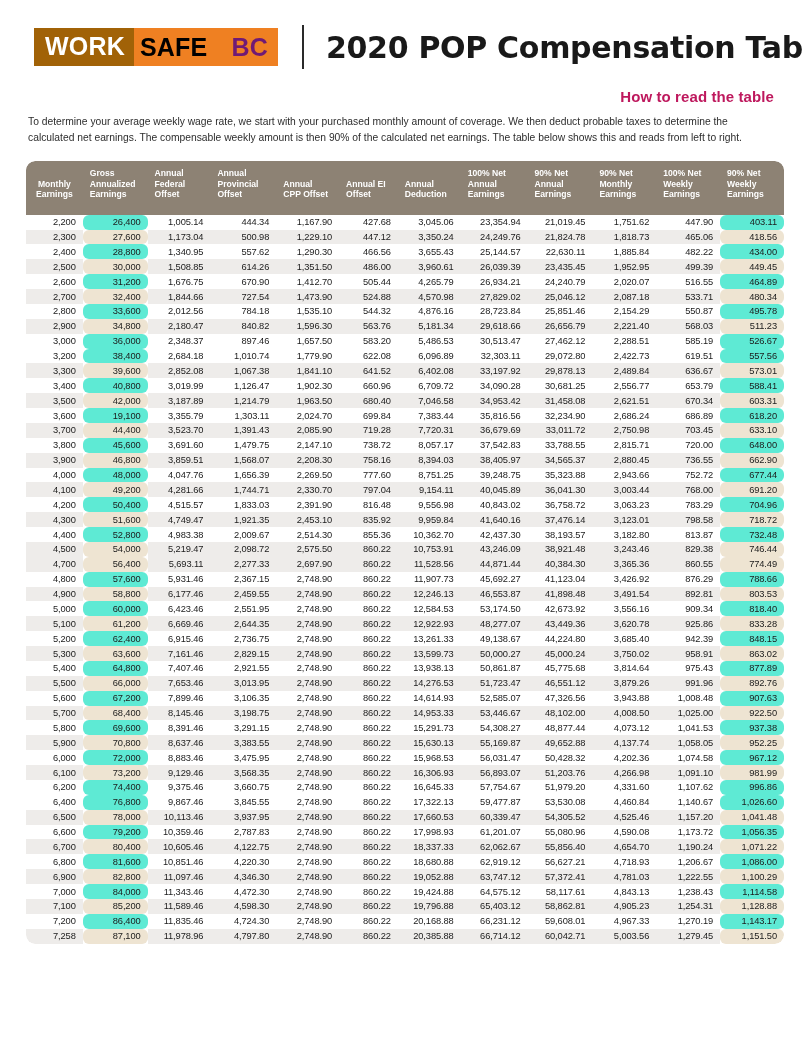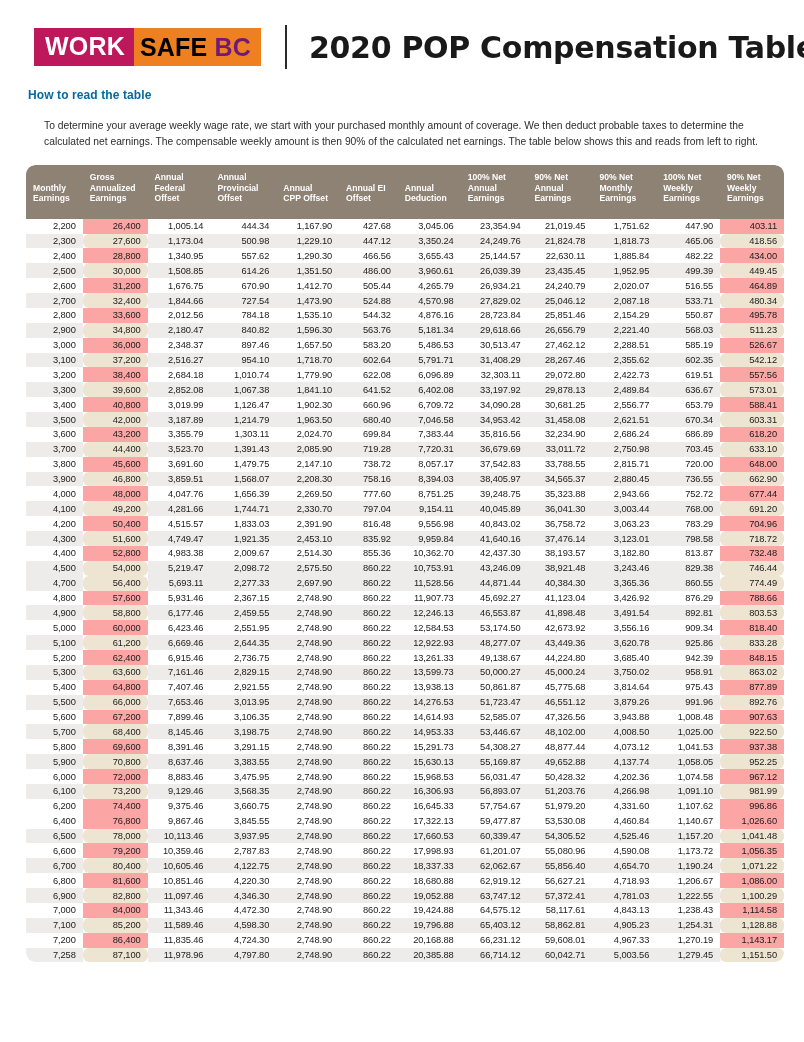--- a/index.html
+++ b/index.html
@@ -28,39 +28,39 @@
   }
   .logo {
     display: flex;
     align-items: stretch;
     height: 38px;
     font-weight: bold;
     letter-spacing: 0.2px;
     flex: 0 0 auto;
   }
   .logo-black {
-    background: #be185d;
+    background: #a16207;
     color: #ffffff;
     display: flex;
     align-items: center;
     padding: 0 9px 1px 11px;
     font-size: 25px;
     line-height: 1;
     font-family: "Liberation Sans", sans-serif;
     font-weight: 700;
   }
   .logo-orange {
     background: #ef8022;
     display: flex;
     align-items: center;
     padding: 0 10px 0 6px;
     font-size: 25px;
     line-height: 1;
     font-weight: 700;
-    gap: 7px;
+    gap: 24px;
   }
   .logo-safe { color: #000000; }
   .logo-bc { color: #701a75; }
 
   .divider-bar {
     width: 2px;
     height: 44px;
     background: #2a2a2a;
     margin: 0 22px 0 24px;
     flex: 0 0 auto;
@@ -73,27 +73,28 @@
     white-space: nowrap;
     font-family: "DejaVu Sans", sans-serif;
   }
 
   
   .intro {
     padding: 16px 30px 0 28px;
   }
   .intro h2 {
     margin: 0 0 9px 0;
-    font-size: 12px;
+    font-size: 15px;
     font-weight: 700;
-    color: #0369a1;
+    color: #be185d;
     letter-spacing: 0.1px;
+    text-align: right;
   }
   .intro p {
-    margin: 16px;
+    margin: 0;
     font-size: 10.3px;
     line-height: 1.52;
     color: #2d2d2d;
     max-width: 752px;
   }
 
   
   .table-wrap {
     margin: 16px 20px 0 26px;
     border-radius: 9px;
@@ -110,34 +111,34 @@
     background: #8d8274;
     color: #ffffff;
     font-weight: 700;
     font-size: 8.6px;
     line-height: 1.22;
     text-align: left;
     vertical-align: bottom;
     padding: 7px 7px 15px 7px;
     height: 44px;
   }
-  table.comp thead tr th:first-child { border-top-left-radius: 9px; }
+  table.comp thead tr th:first-child { border-top-left-radius: 9px; text-align: center; }
   table.comp thead tr th:last-child  { border-top-right-radius: 9px; }
 
   table.comp tbody td {
     text-align: right;
     padding: 2.45px 7px 2.45px 4px;
     white-space: nowrap;
     letter-spacing: -0.1px;
   }
   tbody tr.even td { background: #ffffff; }
   tbody tr.odd  td { background: #eeecea; }
 
   
-  tbody tr.even td.hl { background: #fca5a5; }
+  tbody tr.even td.hl { background: #5eead4; border-radius: 6px; }
   tbody tr.odd  td.hl { background: #eee4d2; border-radius: 6px; }
 
   tbody tr:last-child td:first-child { border-bottom-left-radius: 9px; }
   tbody tr:last-child td:last-child  { border-bottom-right-radius: 9px; padding-left: 12px; }
 
   
   col.c0 { width: 56px; }
   col.c1 { width: 64px; }
   col.c2 { width: 62px; }
   col.c3 { width: 65px; }
@@ -326,34 +327,20 @@
             <td>897.46</td>
             <td>1,657.50</td>
             <td>583.20</td>
             <td>5,486.53</td>
             <td>30,513.47</td>
             <td>27,462.12</td>
             <td>2,288.51</td>
             <td>585.19</td>
             <td class="hl">526.67</td>
           </tr>
-          <tr class="odd">
-            <td>3,100</td>
-            <td class="hl">37,200</td>
-            <td>2,516.27</td>
-            <td>954.10</td>
-            <td>1,718.70</td>
-            <td>602.64</td>
-            <td>5,791.71</td>
-            <td>31,408.29</td>
-            <td>28,267.46</td>
-            <td>2,355.62</td>
-            <td>602.35</td>
-            <td class="hl">542.12</td>
-          </tr>
           <tr class="even">
             <td>3,200</td>
             <td class="hl">38,400</td>
             <td>2,684.18</td>
             <td>1,010.74</td>
             <td>1,779.90</td>
             <td>622.08</td>
             <td>6,096.89</td>
             <td>32,303.11</td>
             <td>29,072.80</td>
@@ -398,21 +385,21 @@
             <td>680.40</td>
             <td>7,046.58</td>
             <td>34,953.42</td>
             <td>31,458.08</td>
             <td>2,621.51</td>
             <td>670.34</td>
             <td class="hl">603.31</td>
           </tr>
           <tr class="even">
             <td>3,600</td>
-            <td class="hl">43,200</td>
+            <td class="hl">19,100</td>
             <td>3,355.79</td>
             <td>1,303.11</td>
             <td>2,024.70</td>
             <td>699.84</td>
             <td>7,383.44</td>
             <td>35,816.56</td>
             <td>32,234.90</td>
             <td>2,686.24</td>
             <td>686.89</td>
             <td class="hl">618.20</td>

